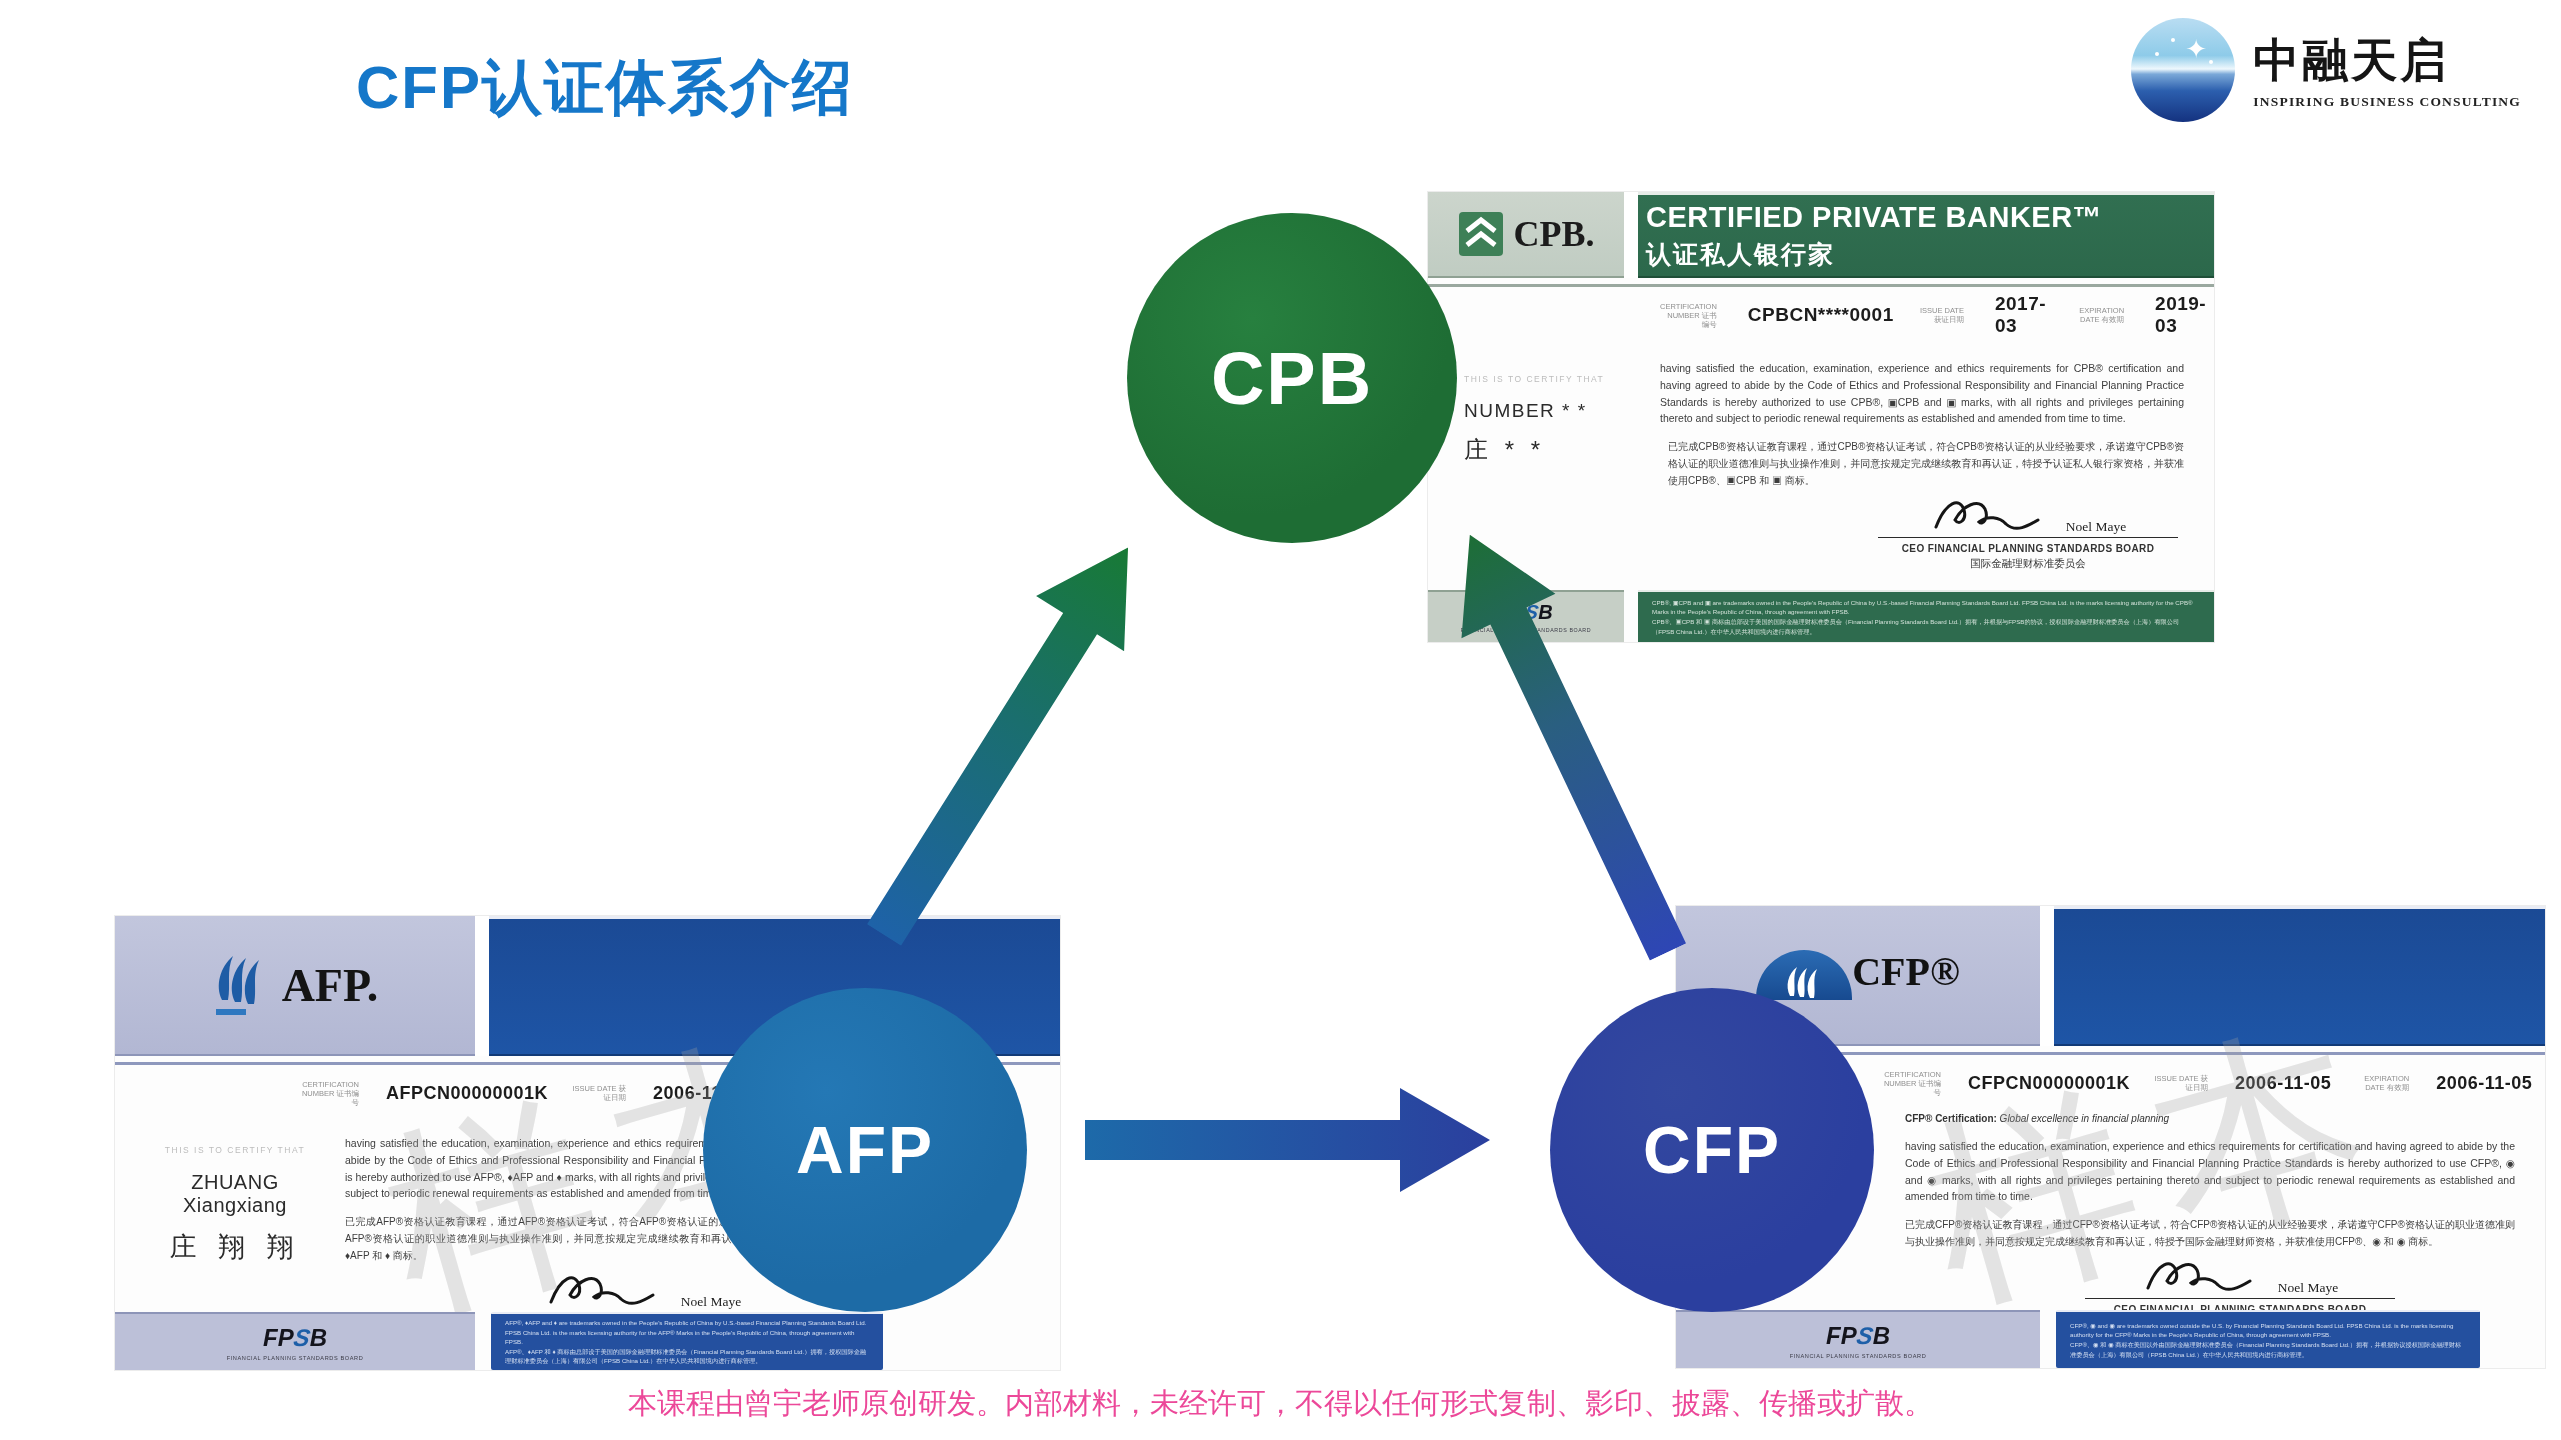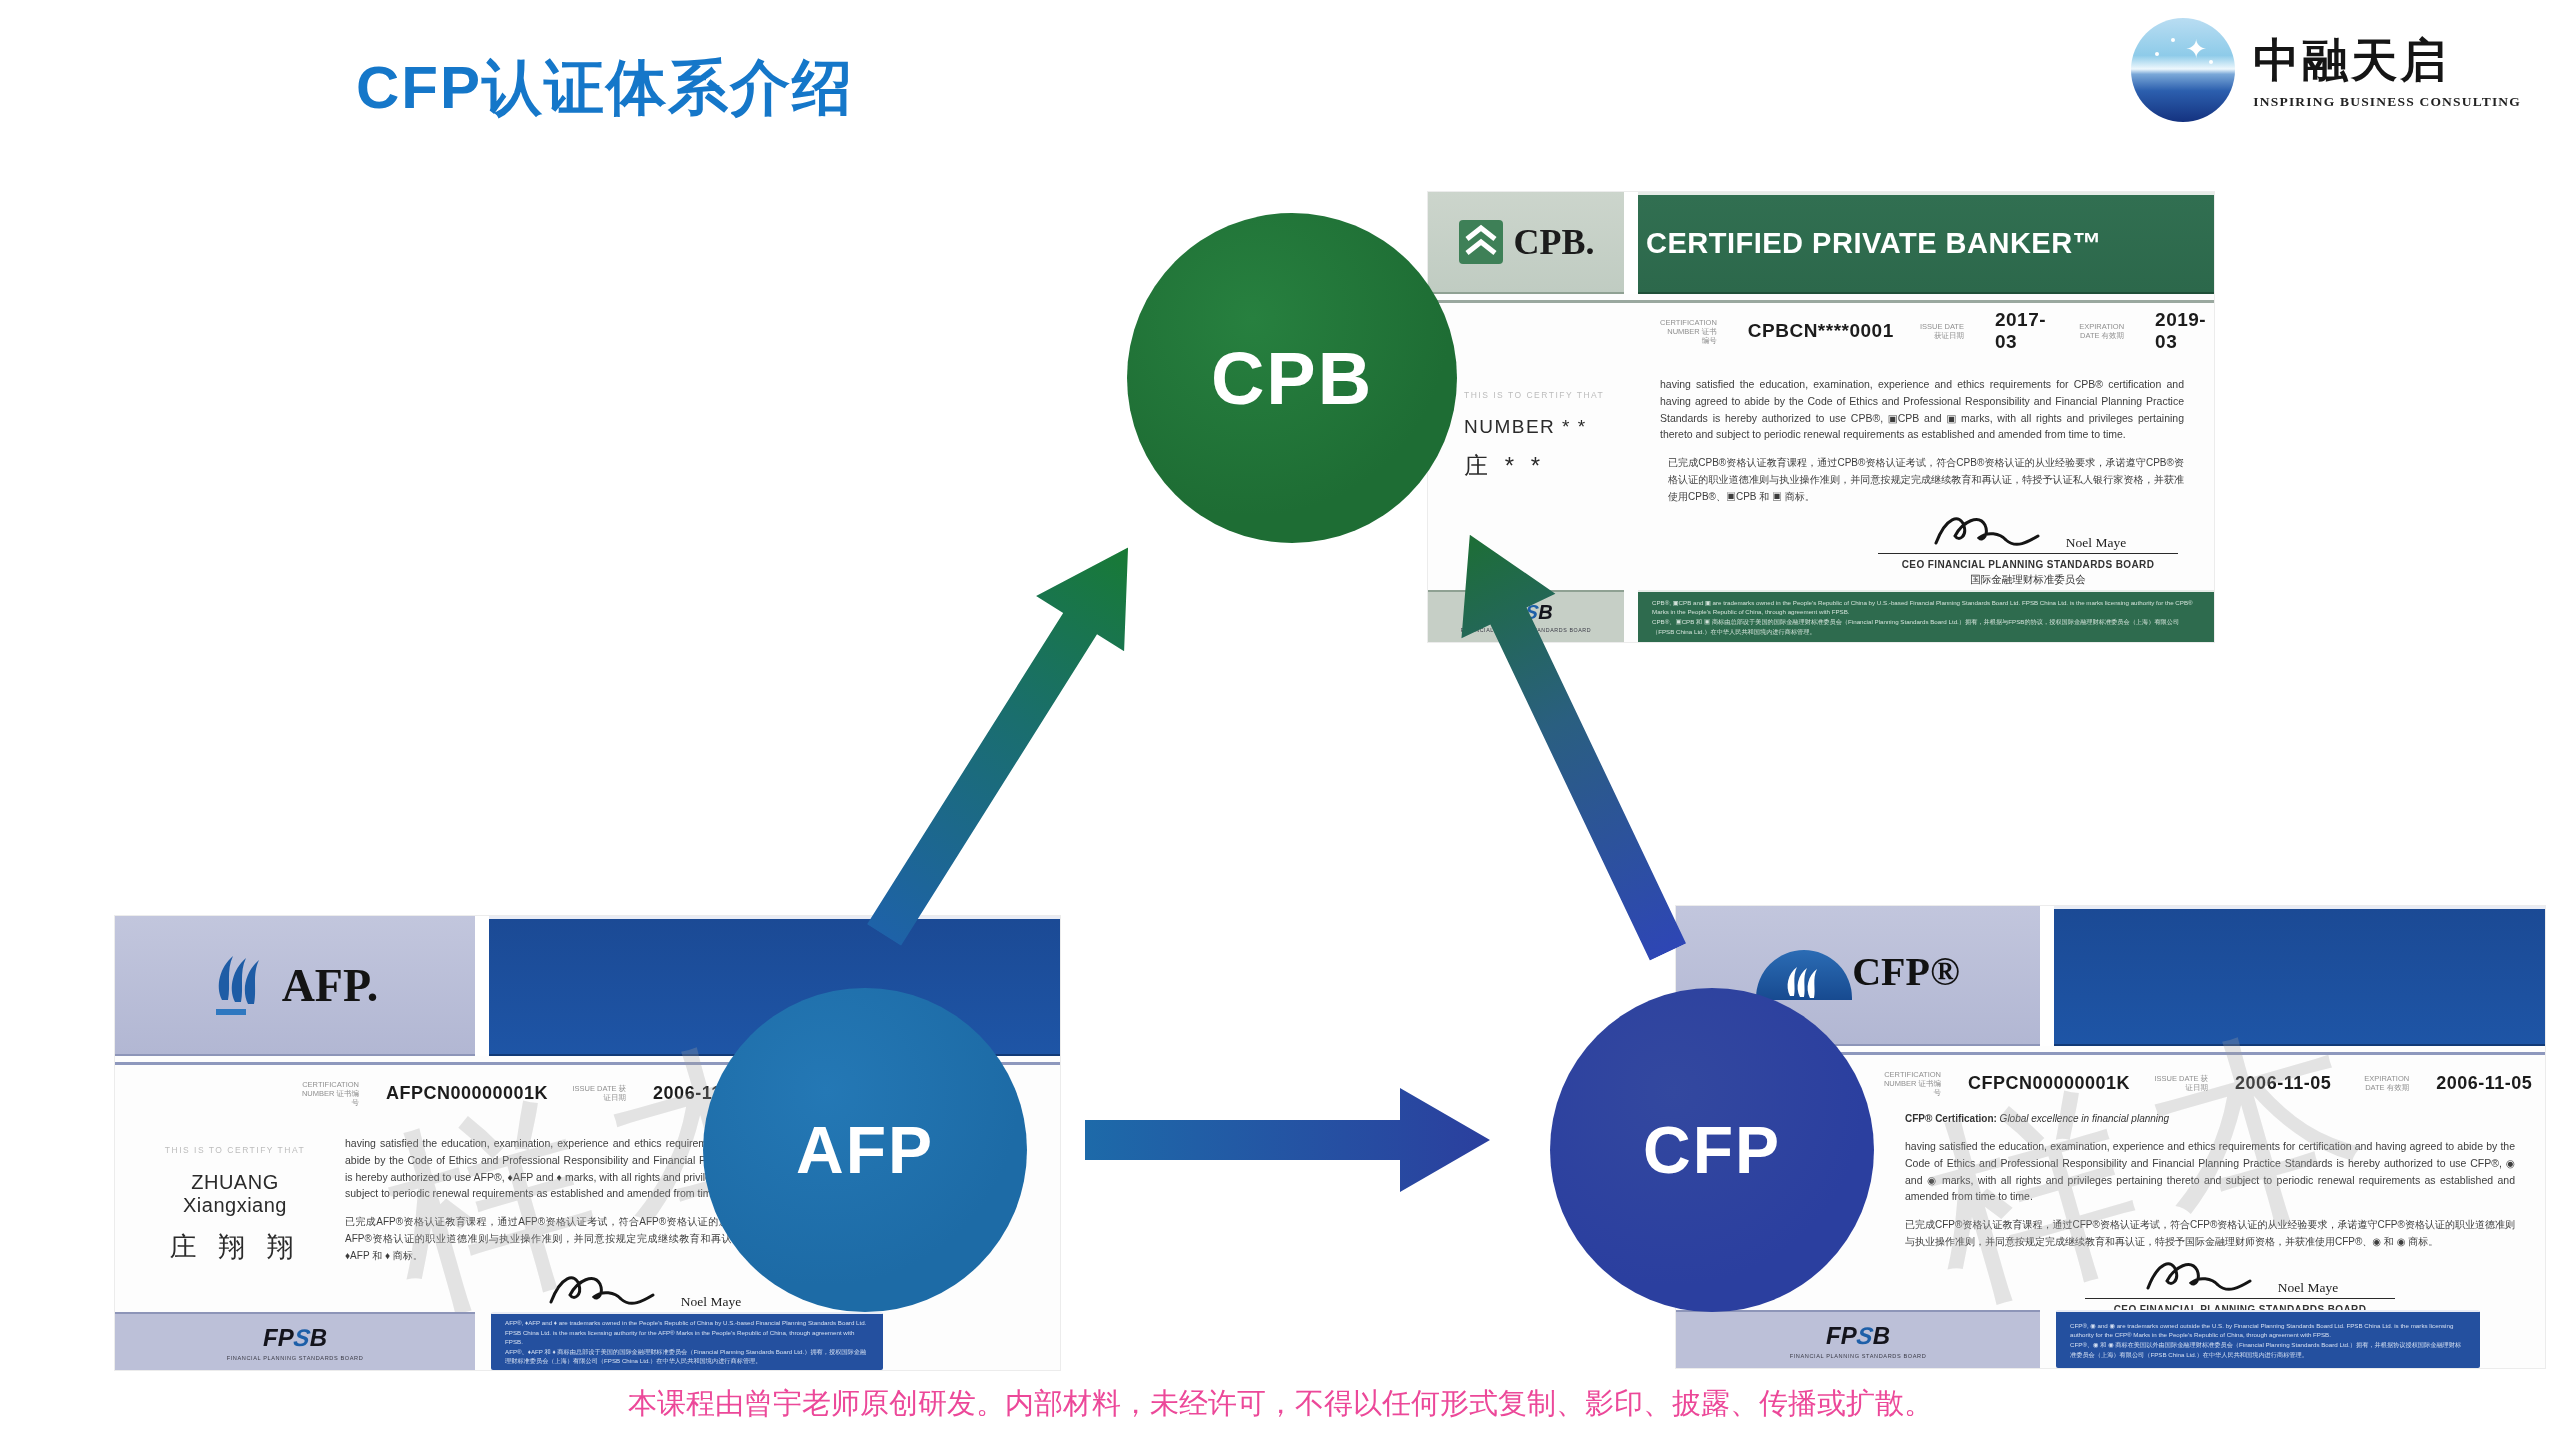--- a/index.html
+++ b/index.html
@@ -62,21 +62,21 @@
   .fpsb .s { color:#1d5fa8; display:inline-block; transform:skewX(-10deg); }
   .fpsb-caption { color:#3a3a46; letter-spacing:0.6px; margin-top:3px; }
   .fineprint { line-height:1.55; }
   .watermark {
     position:absolute; font-size:205px; font-weight:400; color:rgba(160,160,160,0.28);
     transform:rotate(-16deg); letter-spacing:30px; pointer-events:none; white-space:nowrap;
   }
 
   
   .cert-cpb { left:1428px; top:192px; width:786px; height:450px; }
-  .cert-cpb .cert-header { height:102px; }
+  .cert-cpb .cert-header { height:86px; }
   .cpb-logo-panel { width:196px; background:linear-gradient(180deg,#ccd5cc,#c0ccc2); display:flex; align-items:center; justify-content:center; gap:10px; border-bottom:2px solid #8fa193; }
   .cpb-logo-text { font-family:"Liberation Serif", serif; font-size:36px; font-weight:bold; color:#1c1c1c; }
   .cpb-title-panel { flex:1; background:linear-gradient(180deg,#316f51,#2c684b); color:#fff; display:flex; flex-direction:column; justify-content:center; padding-left:8px; border-top:3px solid #e7ece8; border-bottom:2px solid #1f4f38; }
   .cpb-title-en { font-size:29px; letter-spacing:0.5px; font-weight:bold; }
   .cpb-title-cn { font-size:25px; font-weight:bold; margin-top:4px; letter-spacing:2px; }
   .cert-cpb .rule { background:#9aa89f; }
   .cert-cpb .info-row { margin:9px 0 0 232px; gap:24px; height:38px; }
   .cert-cpb .lbl { width:62px; }
   .cert-cpb .val { font-size:19px; }
   .cpb-main { display:flex; padding:12px 30px 0 36px; }
@@ -175,20 +175,21 @@
         <svg width="46" height="46" viewBox="0 0 46 46">
           <rect x="1" y="1" width="44" height="44" rx="4" fill="#3e8057"></rect>
           <polyline points="9,20 23,9 37,20" fill="none" stroke="#ffffff" stroke-width="5"></polyline>
           <polyline points="9,34 23,23 37,34" fill="none" stroke="#ffffff" stroke-width="5"></polyline>
         </svg>
         <span class="cpb-logo-text">CPB.</span>
       </div>
       <div class="panel-gap"></div>
       <div class="cpb-title-panel">
         <div class="cpb-title-en">CERTIFIED PRIVATE BANKER™</div>
+        <div class="cpb-title-cn">认证私人银行家</div>
       </div>
     </div>
     <div class="rule"></div>
     <div class="info-row">
       <span class="lbl">CERTIFICATION NUMBER 证书编号</span>
       <span class="val">CPBCN****0001</span>
       <span class="lbl">ISSUE DATE 获证日期</span>
       <span class="val">2017- 03</span>
       <span class="lbl">EXPIRATION DATE 有效期</span>
       <span class="val">2019- 03</span>

